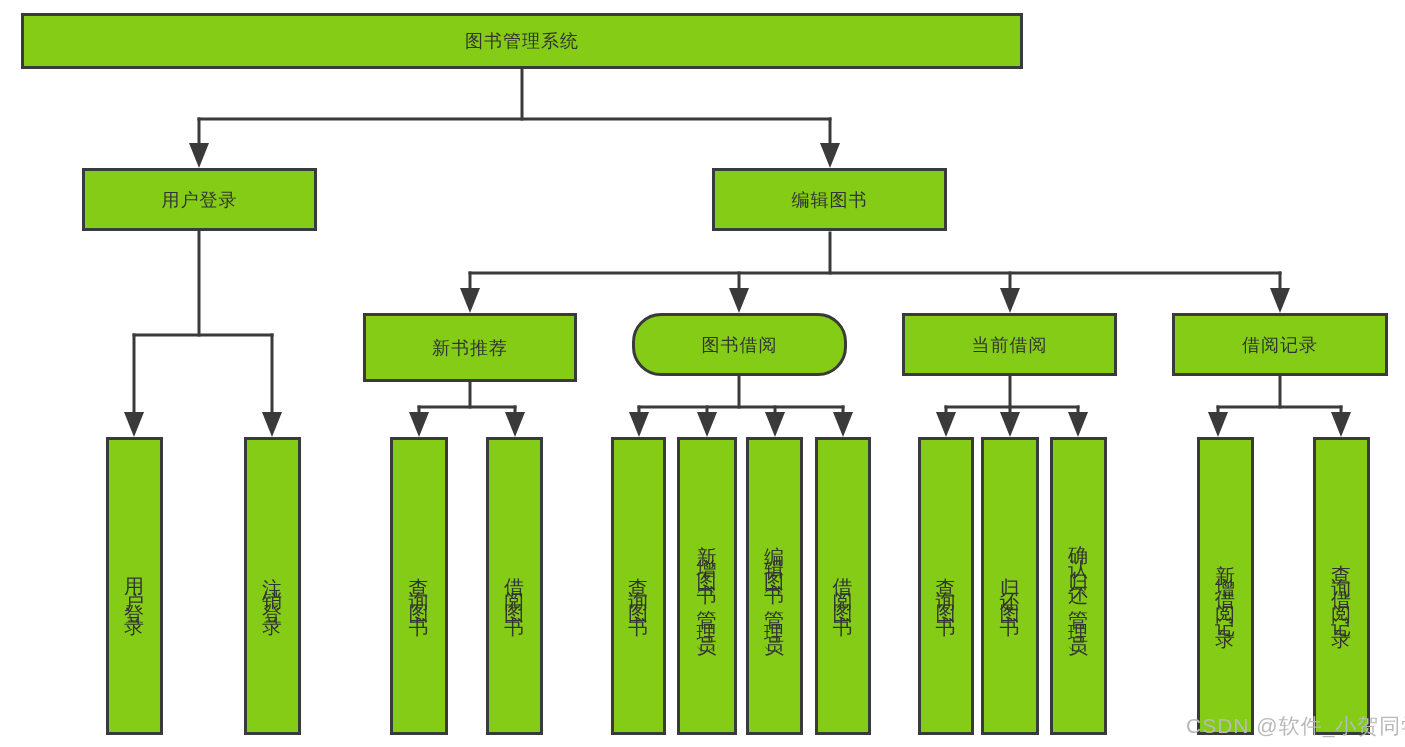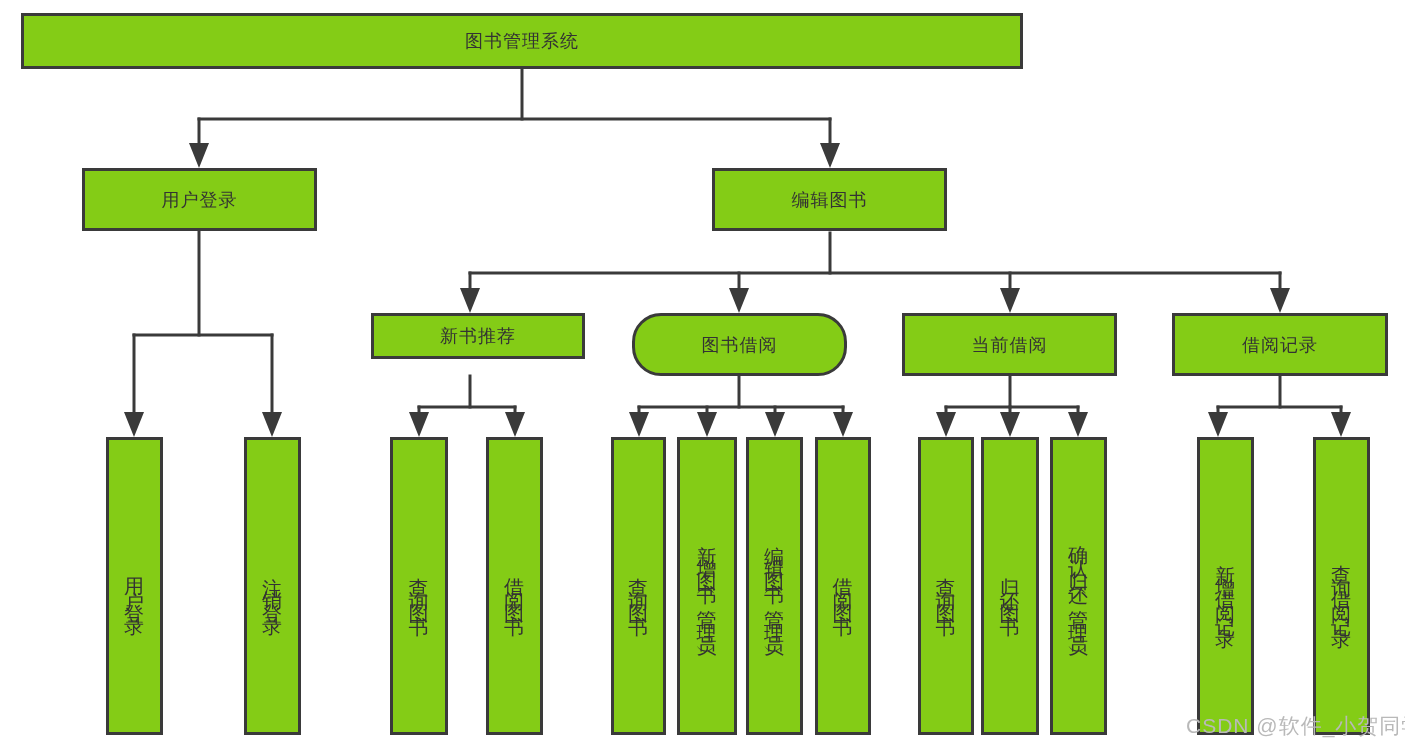--- a/index.html
+++ b/index.html
@@ -96,21 +96,21 @@
       <polygon points="1208,412 1228,412 1218,437"></polygon>
       <polygon points="1331,412 1351,412 1341,437"></polygon>
     </g>
   </svg>
 
   <div class="box h" style="left:21px;top:13px;width:1002px;height:56px;">图书管理系统</div>
 
   <div class="box h" style="left:82px;top:168px;width:235px;height:63px;">用户登录</div>
   <div class="box h" style="left:712px;top:168px;width:235px;height:63px;">编辑图书</div>
 
-  <div class="box h" style="left:371px;top:313px;width:214px;height:46px;">新书推荐</div>
+  <div class="box h" style="left:363px;top:313px;width:214px;height:69px;">新书推荐</div>
   <div class="box h" style="left:632px;top:313px;width:215px;height:63px;border-radius:29px;">图书借阅</div>
   <div class="box h" style="left:902px;top:313px;width:215px;height:63px;">当前借阅</div>
   <div class="box h" style="left:1172px;top:313px;width:216px;height:63px;text-align:right;">借阅记录</div>
 
   <div class="box v" style="left:106px;top:437px;width:57px;height:298px;">用户登录</div>
   <div class="box v" style="left:244px;top:437px;width:57px;height:298px;">注销登录</div>
 
   <div class="box v" style="left:390px;top:437px;width:58px;height:298px;">查询图书</div>
   <div class="box v" style="left:486px;top:437px;width:57px;height:298px;">借阅图书</div>
 

